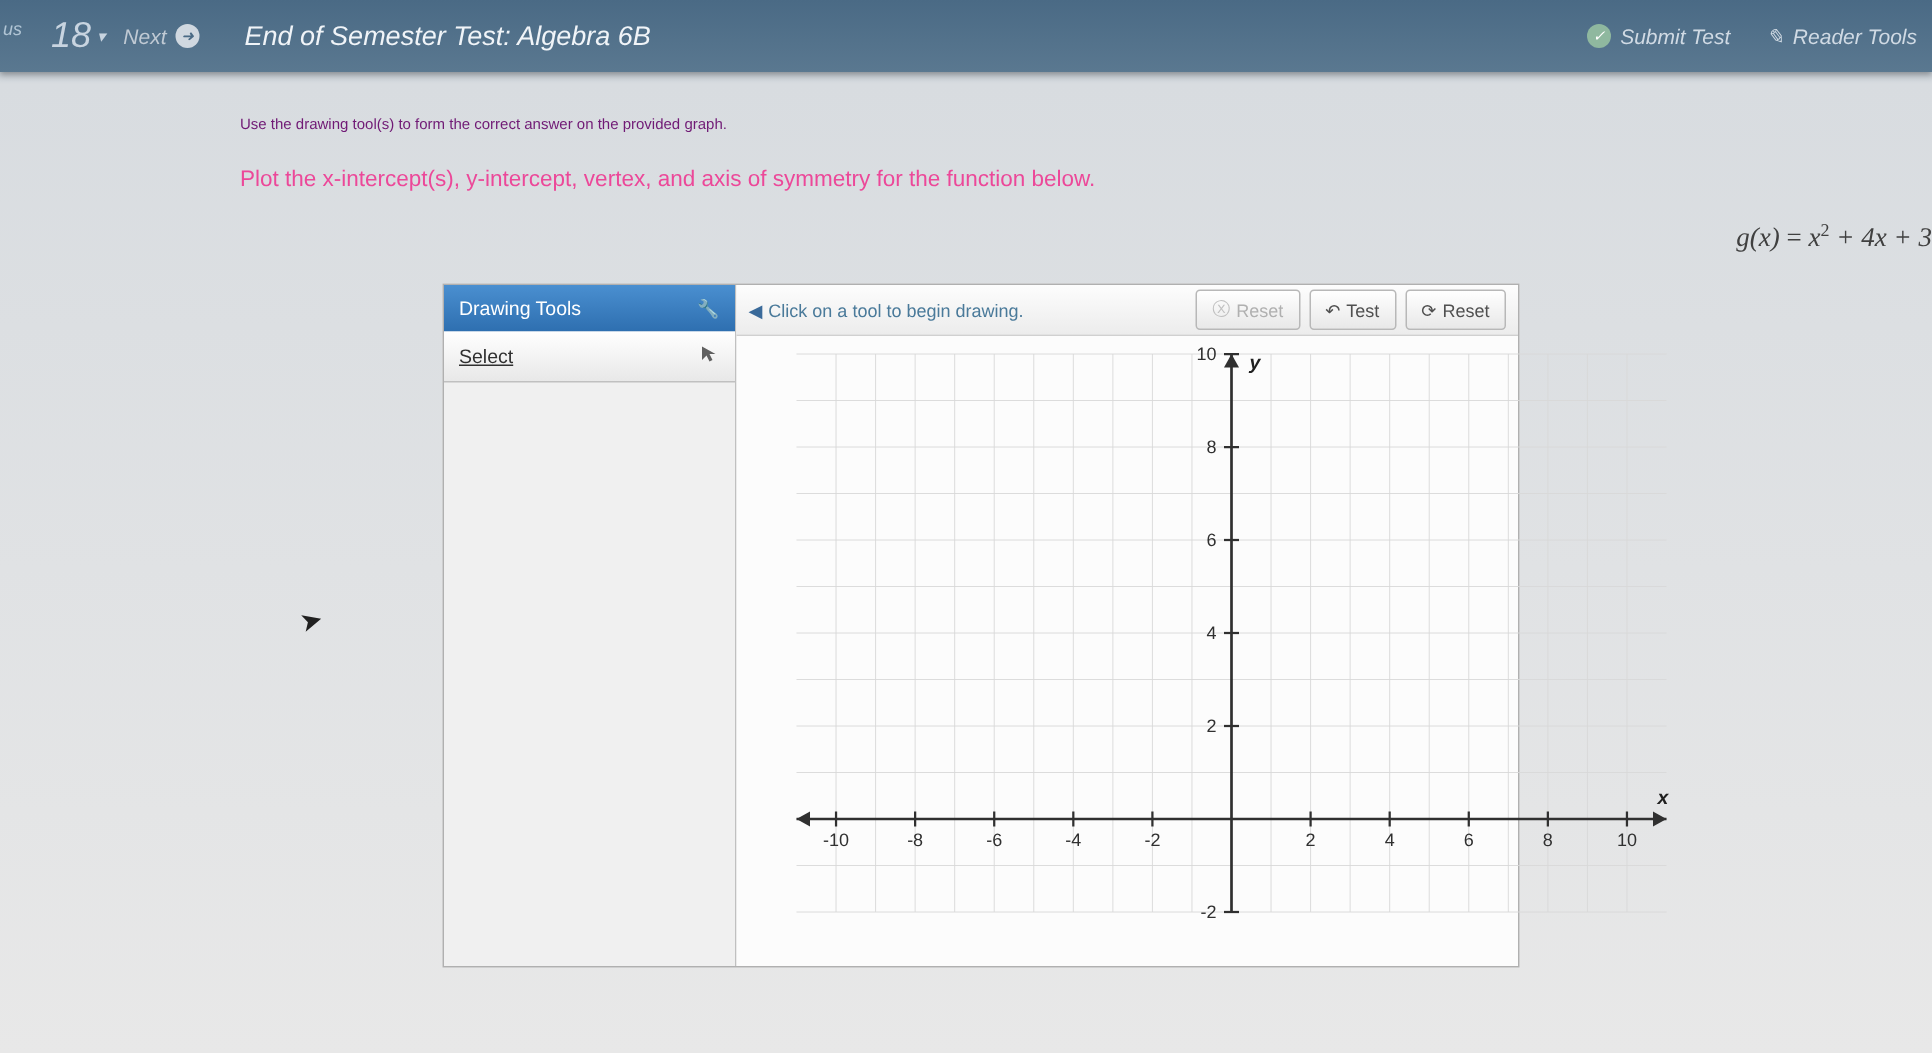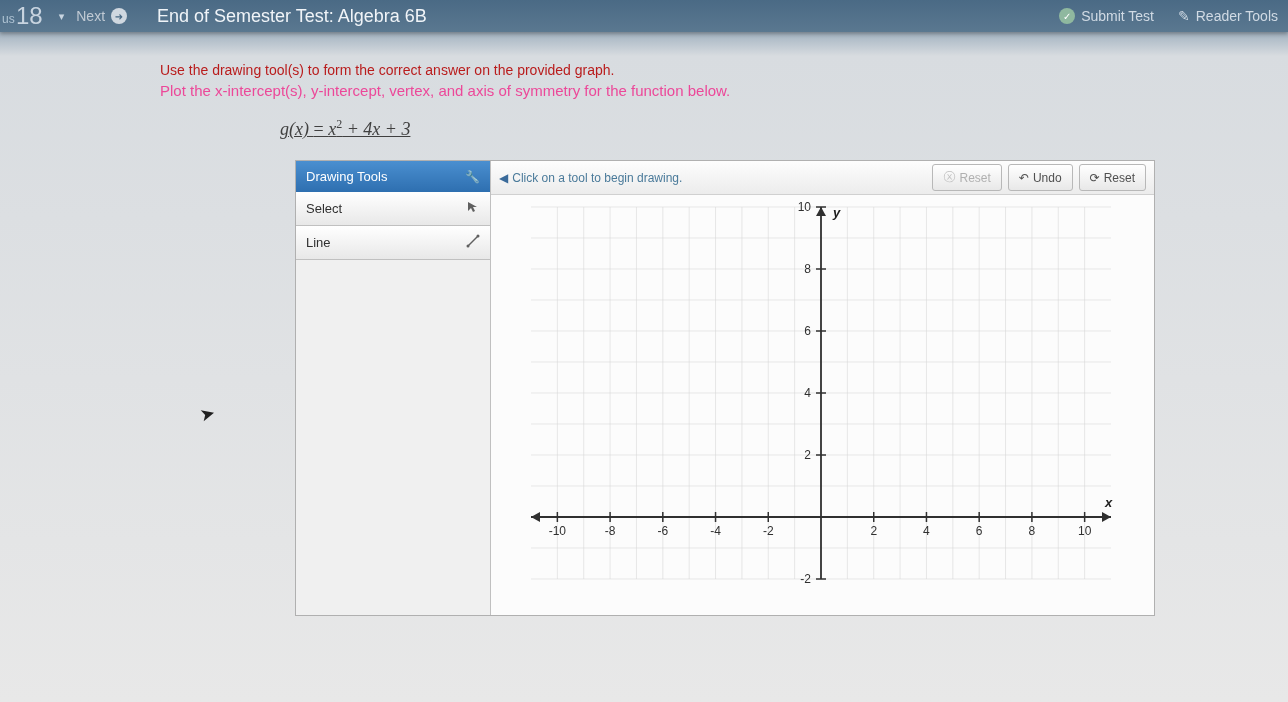--- a/index.html
+++ b/index.html
@@ -5,36 +5,37 @@
   * { box-sizing: border-box; margin: 0; padding: 0; }
   body {
     font-family: Arial, Helvetica, sans-serif;
     background: linear-gradient(180deg, #5a7a95 0%, #d8dce0 8%, #e8e8e8 100%);
     width: 1288px;
     height: 702px;
     overflow: hidden;
     position: relative;
   }
   .topbar {
-    height: 32px;
+    height: 48px;
     background: linear-gradient(180deg, #4a6a85 0%, #5a7890 100%);
     display: flex;
     align-items: center;
     color: #e0e8f0;
     font-size: 14px;
     padding: 0 10px;
     box-shadow: 0 2px 4px rgba(0,0,0,0.3);
+    font-style: italic;
   }
   .topbar .qnum {
     font-size: 24px;
     color: #c8d4e0;
-    margin: 0 12px 0 6px;
-    display: flex;
-    align-items: center;
-    gap: 16px;
+    margin: 0 12px 0 24px;
+    display: flex;
+    align-items: center;
+    gap: 4px;
   }
   .topbar .next {
     color: #c0cad4;
     margin-right: 30px;
     display: flex;
     align-items: center;
     gap: 6px;
     cursor: pointer;
   }
   .topbar .title {
@@ -53,44 +54,43 @@
     align-items: center;
     gap: 6px;
     color: #d0dae4;
     cursor: pointer;
   }
   .content {
     padding: 30px 0 0 160px;
     color: #404040;
   }
   .instruction1 {
-    font-size: 14px;
-    color: #b91c1c;
-    margin-bottom: 4px;
+    font-size: 10px;
+    color: #701a75;
+    margin-bottom: 22px;
   }
   .instruction2 {
     font-size: 15px;
     color: #ec4899;
     margin-bottom: 18px;
   }
   .equation {
-    text-align: left;
+    text-align: right;
     font-size: 18px;
     font-family: 'Times New Roman', serif;
     font-style: italic;
     margin-bottom: 20px;
     margin-left: 120px;
-    text-decoration: underline;
   }
   .equation .sup { font-size: 12px; vertical-align: super; font-style: normal;}
   .workspace {
     display: flex;
     margin-left: 135px;
     border: 1px solid #b0b0b0;
-    width: 860px;
+    width: 718px;
     background: #f8f8f8;
   }
   .toolpanel {
     width: 195px;
     background: #f0f0f0;
     border-right: 1px solid #c0c0c0;
   }
   .toolheader {
     background: linear-gradient(180deg, #4a8fd0 0%, #2e6fb0 100%);
     color: white;
@@ -103,20 +103,21 @@
   .toolitem {
     background: linear-gradient(180deg, #ffffff 0%, #e8e8e8 100%);
     border-bottom: 1px solid #c0c0c0;
     padding: 8px 10px;
     font-size: 13px;
     color: #303030;
     display: flex;
     justify-content: space-between;
     align-items: center;
     cursor: pointer;
+    text-decoration: underline;
   }
   .graphside {
     flex: 1;
     background: #fcfcfc;
     position: relative;
   }
   .graphtoolbar {
     height: 34px;
     display: flex;
     align-items: center;
@@ -231,46 +232,36 @@
         <span class="wrench">🔧</span>
       </div>
       <div class="toolitem">
         <span>Select</span>
         <span>
           <svg width="14" height="14" viewBox="0 0 14 14">
               <path d="M2 2 L2 11 L5 8 L7 12 L9 11 L7 7 L11 7 Z" fill="#606060"></path>
             </svg>
         </span>
       </div>
-      <div class="toolitem">
-        <span>Line</span>
-        <span>
-          <svg width="14" height="14" viewBox="0 0 14 14">
-              <line x1="2" y1="12" x2="12" y2="2" stroke="#606060" stroke-width="1.5"></line>
-              <circle cx="2" cy="12" r="1.5" fill="#606060"></circle>
-              <circle cx="12" cy="2" r="1.5" fill="#606060"></circle>
-            </svg>
-        </span>
-      </div>
     </div>
 
     <div class="graphside">
       <div class="graphtoolbar">
         <span class="hint">
           <span style="color:#3a6a9a;">◀</span>
           <span>Click on a tool to begin drawing.</span>
         </span>
         <div class="tbtns">
           <div class="tbtn disabled">
             <span style="color:#c0c0c0;">ⓧ</span>
             <span>Reset</span>
           </div>
           <div class="tbtn">
             <span>↶</span>
-            <span>Undo</span>
+            <span>Test</span>
           </div>
           <div class="tbtn">
             <span>⟳</span>
             <span>Reset</span>
           </div>
         </div>
       </div>
       <div class="graphcanvas">
         <svg id="grid-svg" width="660" height="420">
             <line x1="66.36363636363636" y1="384" x2="66.36363636363636" y2="12" stroke="#d8d8d8" stroke-width="0.6"></line>

